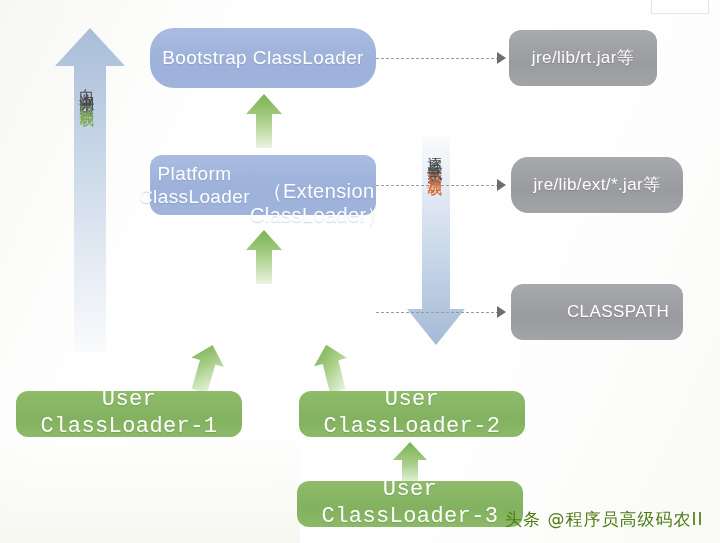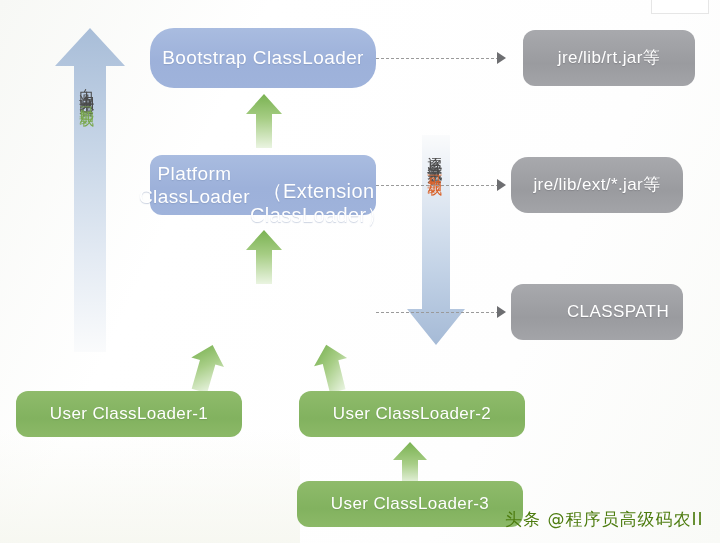--- a/index.html
+++ b/index.html
@@ -45,22 +45,23 @@
     font-size: 19px;
     text-shadow: 0 1px 1px rgba(110,130,170,.35);
   }
   .node-gray {
     background: linear-gradient(180deg, #a8a9ad 0%, #9a9b9f 60%, #a3a4a8 100%);
     font-size: 17px;
     text-shadow: 0 1px 1px rgba(90,90,95,.35);
   }
   .node-green {
     background: linear-gradient(180deg, #8fbb6b 0%, #82b25f 60%, #8cb968 100%);
-    font-size: 17px;
+    font-size: 22px;
     text-shadow: 0 1px 1px rgba(90,130,70,.35);
+    font-family: Liberation Mono, monospace;
   }
   .node .sub {
     display: block;
     font-size: 20px;
     margin-top: 36px;
   }
 
   
   .banner {
     position: absolute;
@@ -242,21 +243,21 @@
   <div class="node node-blue" style="left:150px; top:28px; width:226px; height:60px;border-radius:24px;">
     <span>Bootstrap ClassLoader</span>
   </div>
 
   <div class="node node-blue" style="left:150px; top:155px; width:226px; height:60px; flex-direction:row;">
     <span>Platform ClassLoader</span>
     <span class="sub">（Extension ClassLoader）</span>
   </div>
 
 
-  <div class="node node-gray" style="left:523px; top:30px; width:172px; height:56px;">
+  <div class="node node-gray" style="left:509px; top:30px; width:148px; height:56px;">
     <span>jre/lib/rt.jar等</span>
   </div>
 
   <div class="node node-gray" style="left:511px; top:157px; width:172px; height:56px;border-radius:17px;">
     <span>jre/lib/ext/*.jar等</span>
   </div>
 
   <div class="node node-gray" style="left:511px; top:284px; width:172px; height:56px;padding-left:42px;">
     <span>CLASSPATH</span>
   </div>

